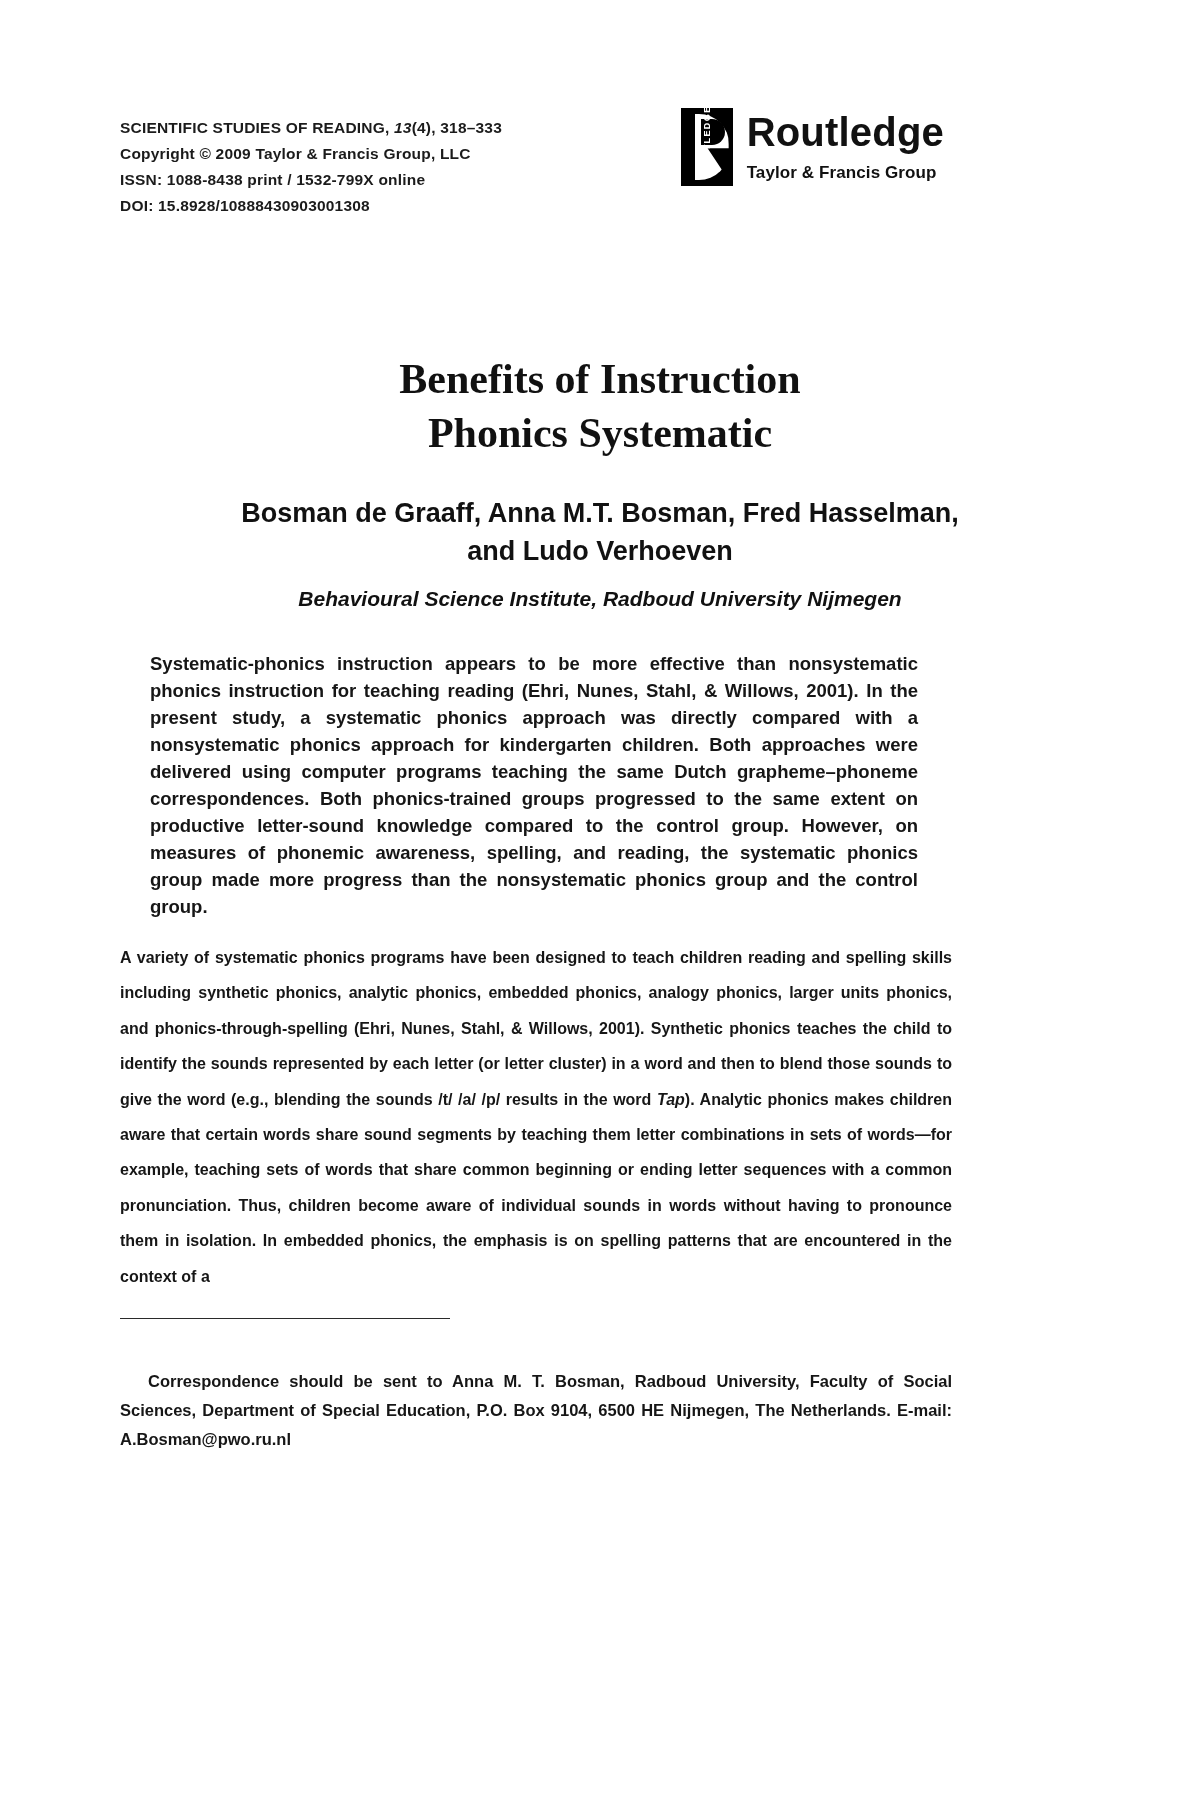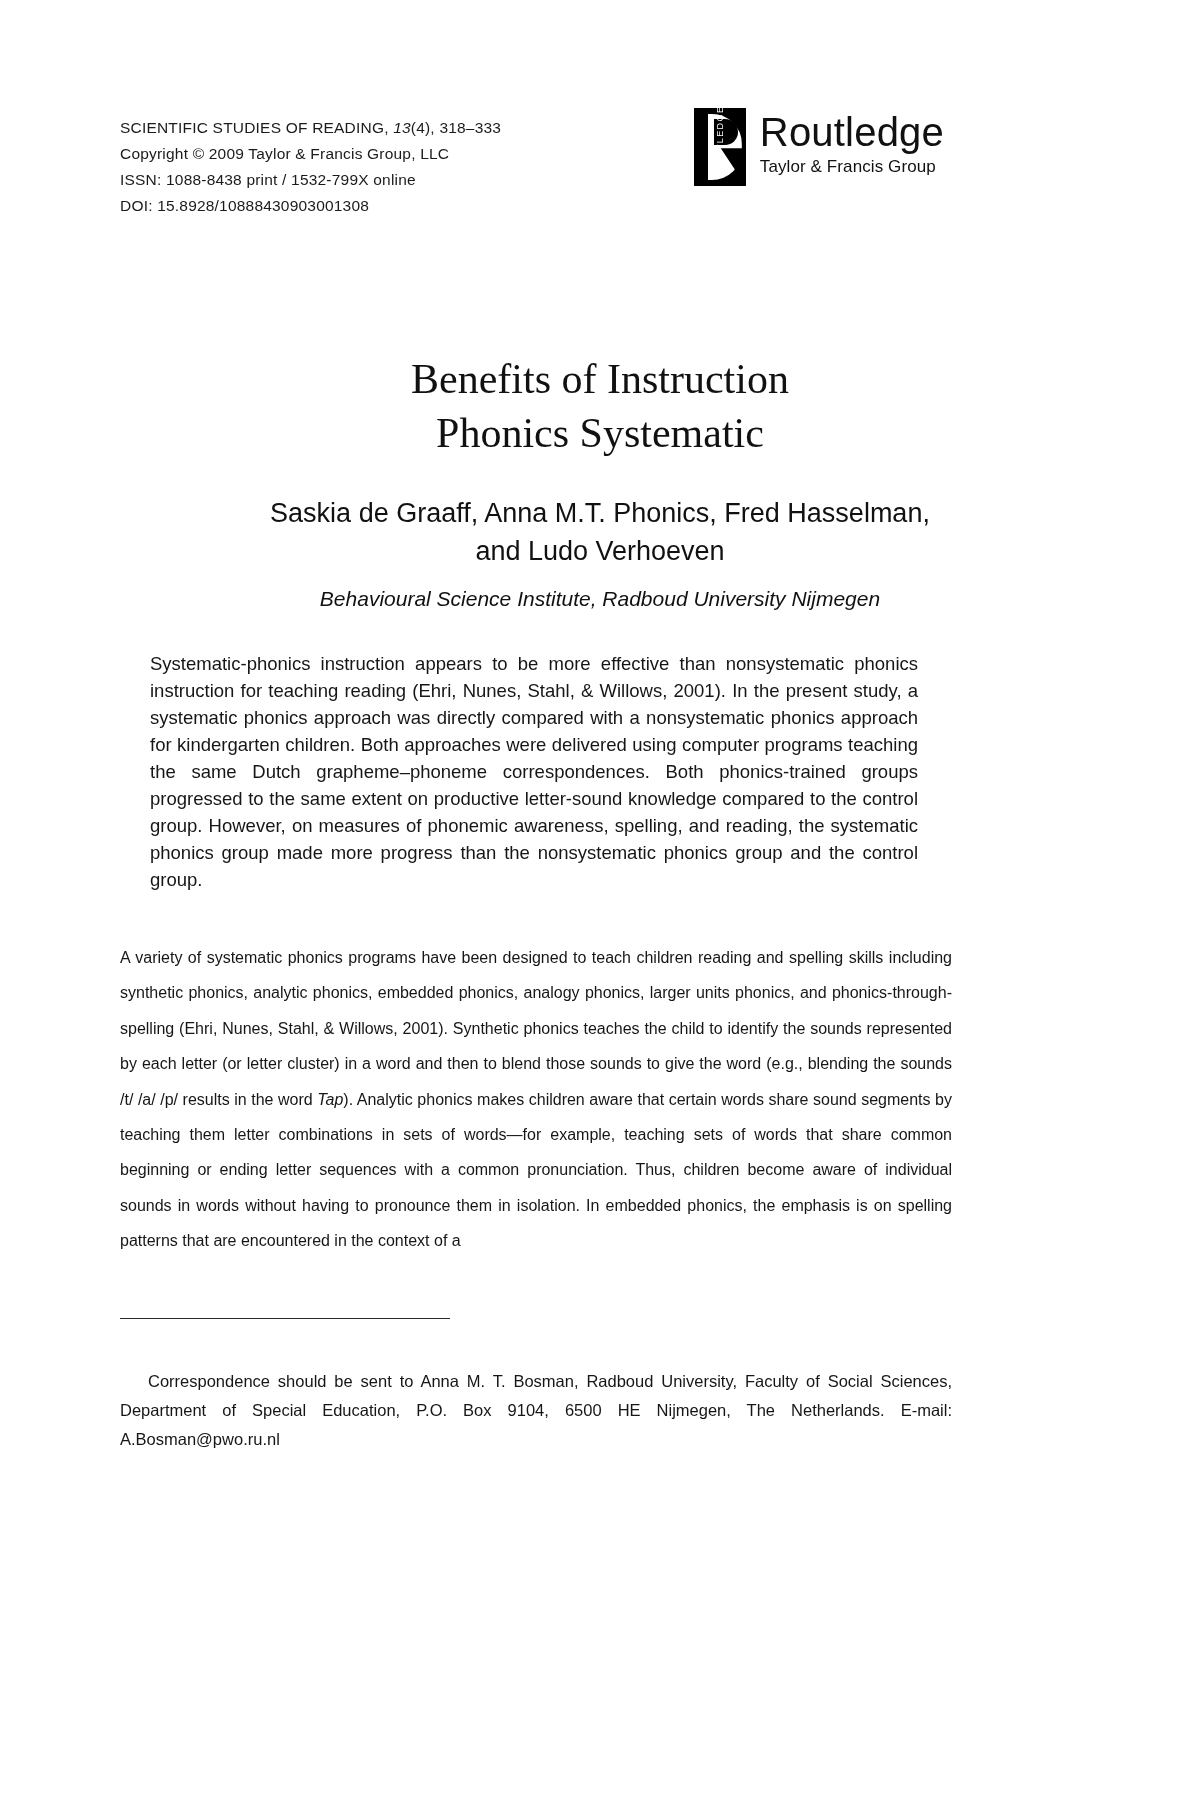--- a/index.html
+++ b/index.html
@@ -12,20 +12,21 @@
     background: #ffffff;
     font-family: "Liberation Sans", sans-serif;
     color: #141414;
     overflow: hidden;
   }
   .page {
     position: relative;
     width: 1052px;
     height: 1800px;
     box-sizing: border-box;
+    font-weight: bold;
   }
 
   
   .masthead {
     position: absolute;
     left: 120px;
     top: 115px;
     width: 800px;
   }
   .masthead-line {
@@ -91,21 +92,21 @@
   .logo-name {
     font-size: 40px;
     line-height: 44px;
     color: #111111;
     letter-spacing: 0.2px;
   }
   .logo-sub {
     font-size: 17px;
     line-height: 22px;
     color: #111111;
-    margin-top: 2px;
+    margin-top: 8px;
     letter-spacing: 0.1px;
   }
 
   
   .title {
     position: absolute;
     left: 0;
     top: 352px;
     width: 1200px;
     text-align: center;
@@ -215,21 +216,21 @@
       <div class="logo-sub">Taylor &amp; Francis Group</div>
     </div>
   </div>
 
   <div class="title">
     <span>Benefits of Instruction</span>
     <span class="l2">Phonics Systematic</span>
   </div>
 
   <div class="authors">
-    <div class="names">Saskia de Graaff, Anna M.T. Phonics, Fred Hasselman,</div>
+    <div class="names">Bosman de Graaff, Anna M.T. Bosman, Fred Hasselman,</div>
     <div class="names">and Ludo Verhoeven</div>
     <div class="affil">Behavioural Science Institute, Radboud University Nijmegen</div>
   </div>
 
   <div class="abstract">Systematic-phonics instruction appears to be more effective than nonsystematic phonics instruction for teaching reading (Ehri, Nunes, Stahl, &amp; Willows, 2001). In the present study, a systematic phonics approach was directly compared with a nonsystematic phonics approach for kindergarten children. Both approaches were delivered using computer programs teaching the same Dutch grapheme–phoneme correspondences. Both phonics-trained groups progressed to the same extent on productive letter-sound knowledge compared to the control group. However, on measures of phonemic awareness, spelling, and reading, the systematic phonics group made more progress than the nonsystematic phonics group and the control group.</div>
 
   <div class="body-text"><span>A variety of systematic phonics programs have been designed to teach children reading and spelling skills including synthetic phonics, analytic phonics, embedded phonics, analogy phonics, larger units phonics, and phonics-through-spelling (Ehri, Nunes, Stahl, &amp; Willows, 2001). Synthetic phonics teaches the child to identify the sounds represented by each letter (or letter cluster) in a word and then to blend those sounds to give the word (e.g., blending the sounds /t/ /a/ /p/ results in the word </span><span class="ital">Tap</span><span>). Analytic phonics makes children aware that certain words share sound segments by teaching them letter combinations in sets of words—for example, teaching sets of words that share common beginning or ending letter sequences with a common pronunciation. Thus, children become aware of individual sounds in words without having to pronounce them in isolation. In embedded phonics, the emphasis is on spelling patterns that are encountered in the context of a</span></div>
 
   <div class="footnote-rule"></div>
   <div class="footnote"><span class="indent"></span><span>Correspondence should be sent to Anna M. T. Bosman, Radboud University, Faculty of Social Sciences, Department of Special Education, P.O. Box 9104, 6500 HE Nijmegen, The Netherlands. E-mail: A.Bosman@pwo.ru.nl</span></div>

